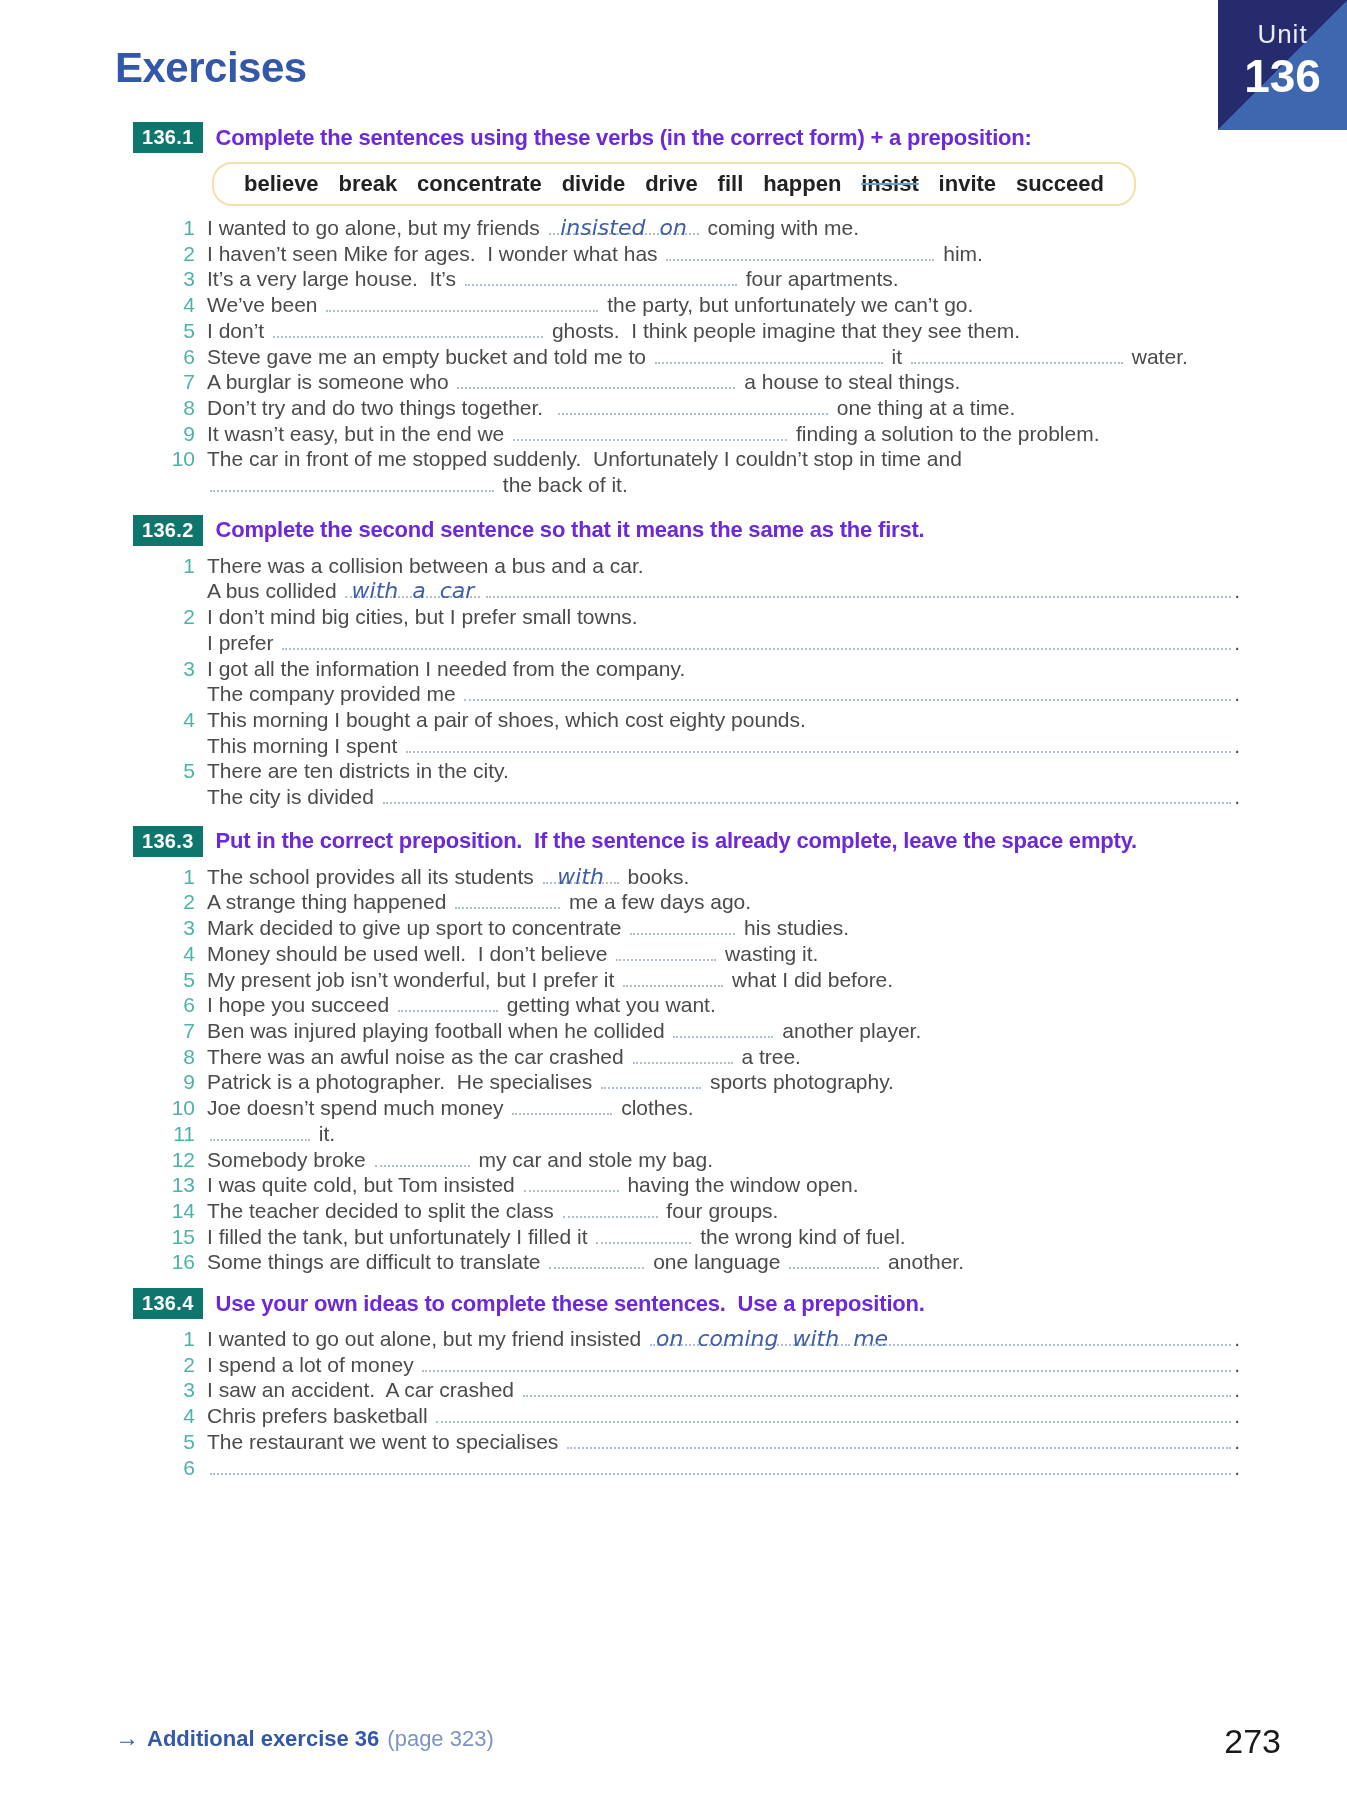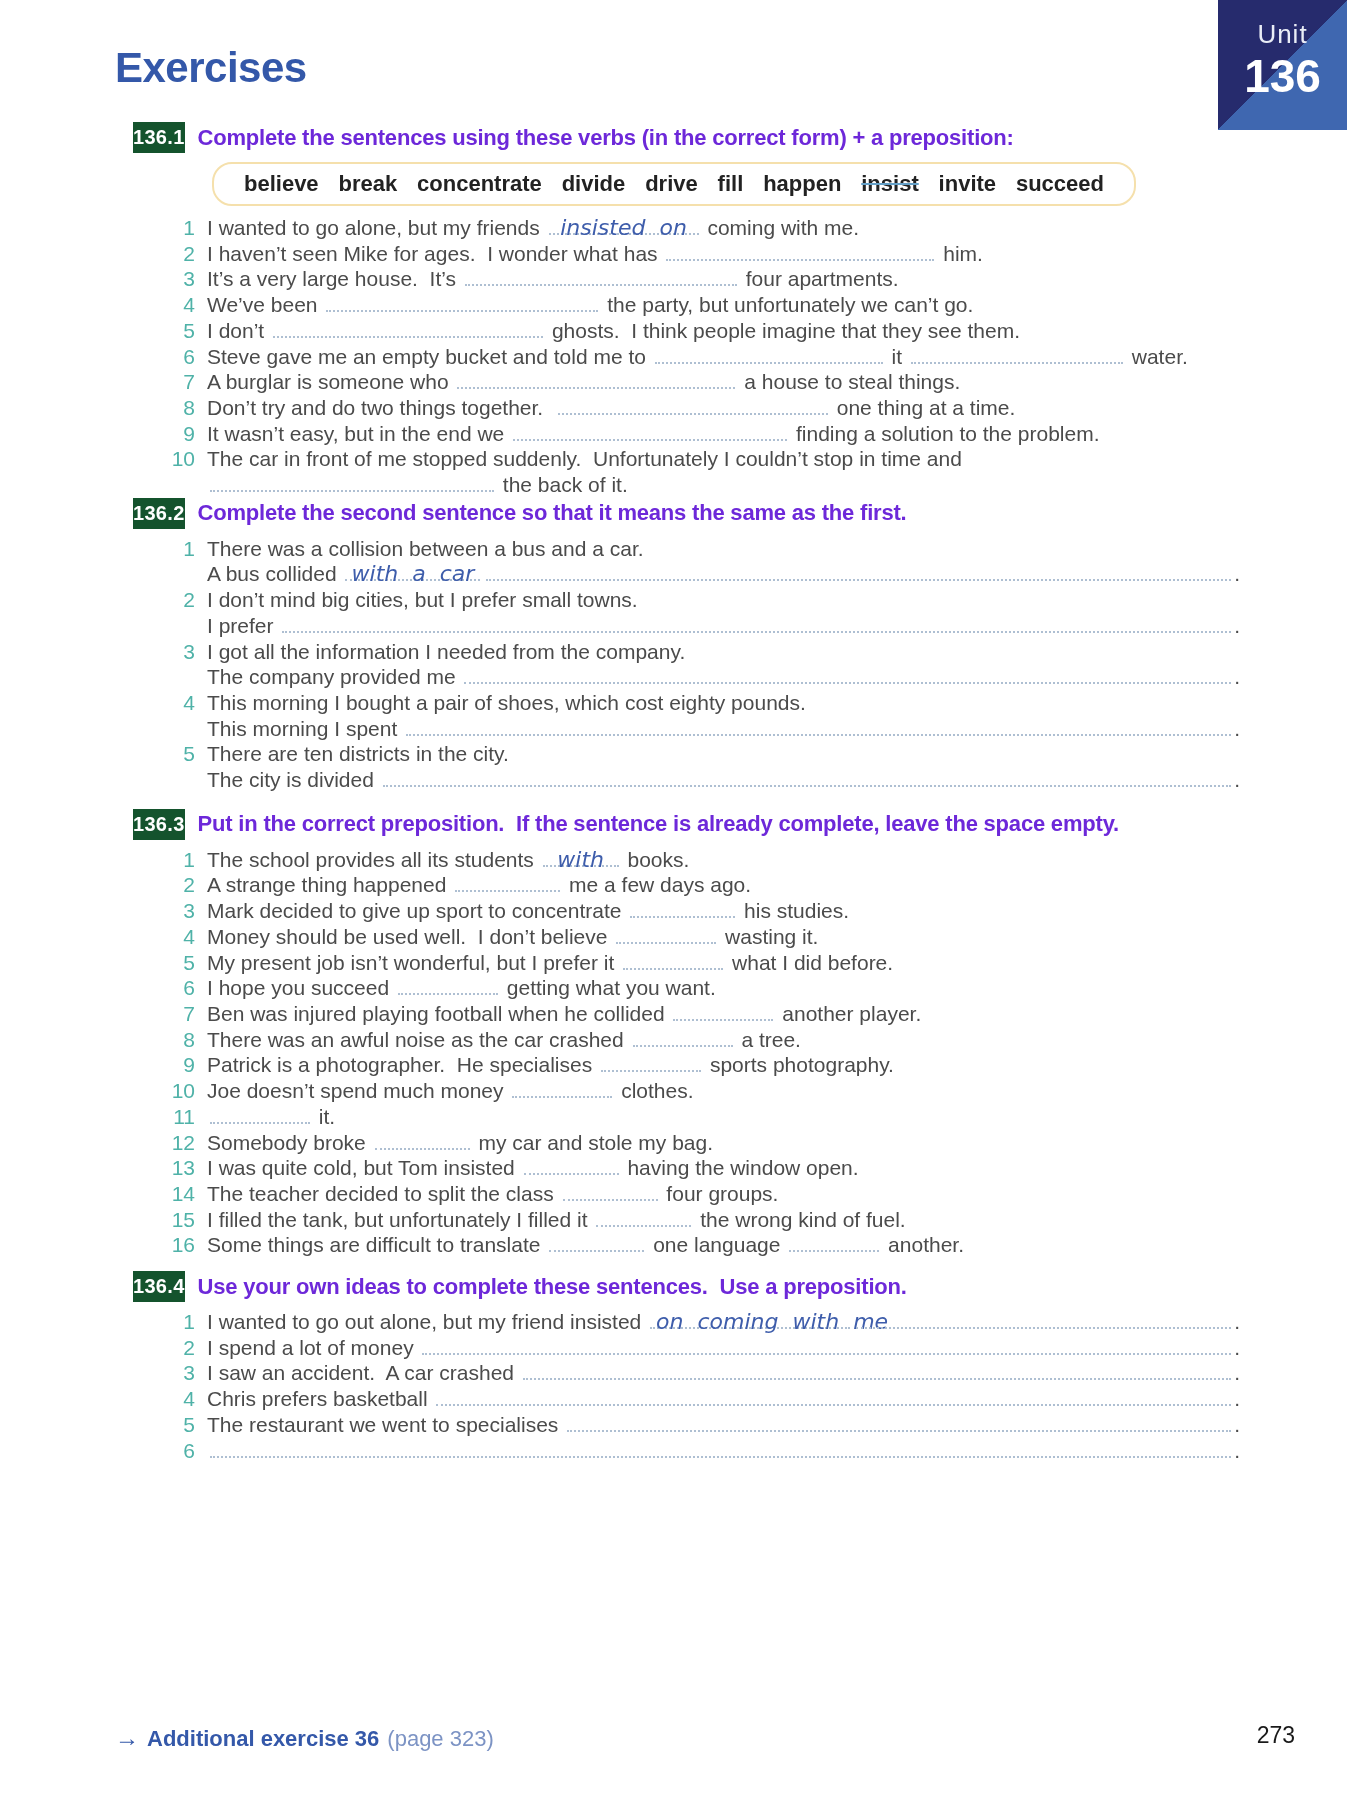--- a/index.html
+++ b/index.html
@@ -10,27 +10,27 @@
   .unit-badge{position:absolute;top:0;right:0;width:129px;height:130px;
     background:linear-gradient(135deg,#262b6d 50%,#3f67b0 50%);
     color:#fff;text-align:center;}
   .unit-word{display:block;margin-top:19px;font-size:26px;font-weight:300;color:#e9edf6;letter-spacing:1px;}
   .unit-num{display:block;margin-top:2px;font-size:46px;font-weight:bold;line-height:1.05;}
 
   .title{margin:0;padding:44px 0 0 115px;color:#3458a9;font-size:42px;font-weight:bold;letter-spacing:-0.5px;}
 
   .exercise{margin:0 107px 0 133px;}
   .ex-1{margin-top:30px;}
-  .ex-2{}
+  .ex-2{margin-top:17px;}
   .ex-3{margin-top:16px;}
   .ex-4{margin-top:13px;}
 
   .heading-row{display:flex;align-items:center;gap:13px;}
-  .badge{flex:0 0 auto;background:#14532d;color:#ffffff;font-weight:bold;font-size:20px;
-    padding:4px 0;letter-spacing:0.3px;}
+  .badge{flex:0 0 auto;background:#0f766e;color:#ffffff;font-weight:bold;font-size:20px;
+    padding:4px 9px;letter-spacing:0.3px;}
   .heading{font-weight:bold;font-size:22px;color:#6d28d9;white-space:pre-wrap;letter-spacing:-0.2px;}
 
   .word-box{margin:9px 0 9px 79px;width:860px;border:2px solid #f5e0ac;border-radius:20px;
     padding:7px 30px;display:flex;justify-content:space-between;align-items:baseline;}
   .word{font-weight:bold;font-size:22px;color:#222222;}
   .word.struck{text-decoration:line-through;text-decoration-color:#64a0c8;text-decoration-thickness:2px;}
 
   .items{margin-top:7px;}
   .item{display:flex;align-items:flex-start;}
   .num{flex:0 0 30px;margin-left:32px;margin-right:12px;text-align:right;
@@ -40,21 +40,21 @@
   .seg-text{white-space:pre;flex:0 0 auto;}
   .blank{flex:0 0 auto;height:15px;border-bottom:2px dotted #aebfd2;margin:0 3px;}
   .blank.fill{flex:1 1 auto;}
   .hw{display:block;font-family:"DejaVu Sans",sans-serif;font-style:italic;font-weight:500;
     color:#3e5dab;font-size:22px;line-height:19px;text-align:center;white-space:pre;padding:0 6px;}
 
   .footer{position:absolute;left:115px;top:1724px;display:flex;align-items:baseline;gap:8px;font-size:22px;}
   .footer .arrow{color:#3458a9;font-weight:bold;font-size:24px;}
   .footer .bold-link{color:#3458a9;font-weight:bold;}
   .footer .light-ref{color:#7c93c4;}
-  .page-num{position:absolute;right:52px;top:1722px;font-size:23px;color:#1a1a1a;text-align:right;}
+  .page-num{position:absolute;right:66px;top:1722px;font-size:34px;color:#1a1a1a;text-align:right;}
 </style>
 </head>
 <body>
 
 <div class="page">
 
   <div class="unit-badge">
     <span class="unit-word">Unit</span>
     <span class="unit-num">136</span>
   </div>

